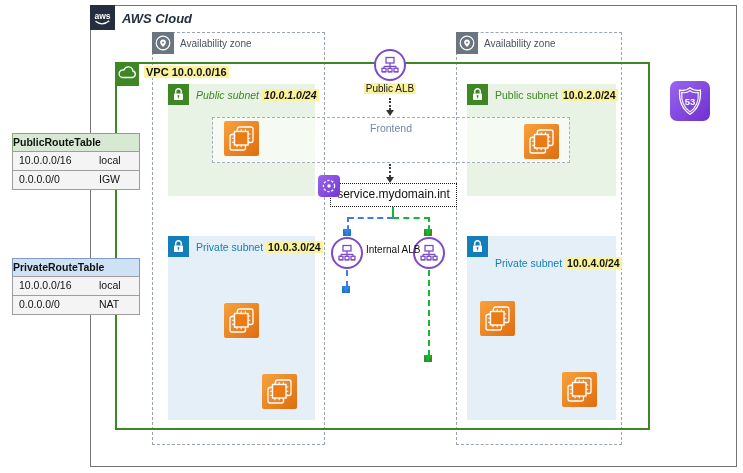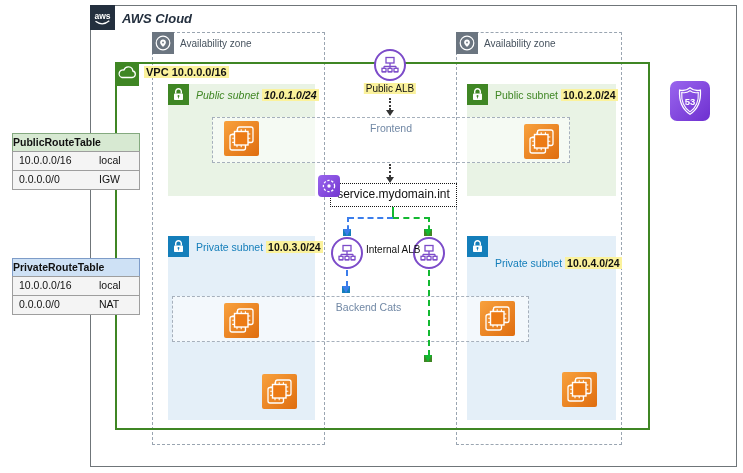--- a/index.html
+++ b/index.html
@@ -179,23 +179,20 @@
     </svg>
   </div>
   <div class="abs sub-txt lbl z6" style="left:495px;top:241px;margin-top:16px;">
     <span style="color:var(--private-blue)">Private subnet</span>
     <span class="hl b">10.0.4.0/24</span>
   </div>
 
   <div class="abs tier" style="left:212px;top:117px;width:358px;height:46px;z-index:2;">
     <span class="tier-label">Frontend</span>
   </div>
-  <div class="abs tier" style="left:172px;top:296px;width:357px;height:46px;z-index:2;">
-    <span class="tier-label" style="transform:translateX(18px);">Backend Cats</span>
-  </div>
 
   <div class="abs z6" style="left:224px;top:121px;width:35px;height:35px;">
     <svg viewBox="0 0 35 35" width="35" height="35">
         <rect width="35" height="35" rx="2" fill="url(#ec2g)"></rect>
         <rect x="13.5" y="6" width="15.5" height="15.5" rx="2" fill="none" stroke="#fff" stroke-width="1.3"></rect>
         <rect x="6" y="13.5" width="15.5" height="15.5" rx="2" fill="none" stroke="#fff" stroke-width="1.3"></rect>
         <rect x="10.5" y="10.5" width="13.5" height="13.5" fill="#ec7b16" stroke="#fff" stroke-width="1.4"></rect>
         <path d="M13 8.2 v2.3 M17.2 8.2 v2.3 M21.4 8.2 v2.3 M13 24 v2.3 M17.2 24 v2.3 M21.4 24 v2.3 M8.2 13 h2.3 M8.2 17.2 h2.3 M8.2 21.4 h2.3 M24 13 h2.3 M24 17.2 h2.3 M24 21.4 h2.3" stroke="#fff" stroke-width="1.1"></path>
       </svg>
   </div>

